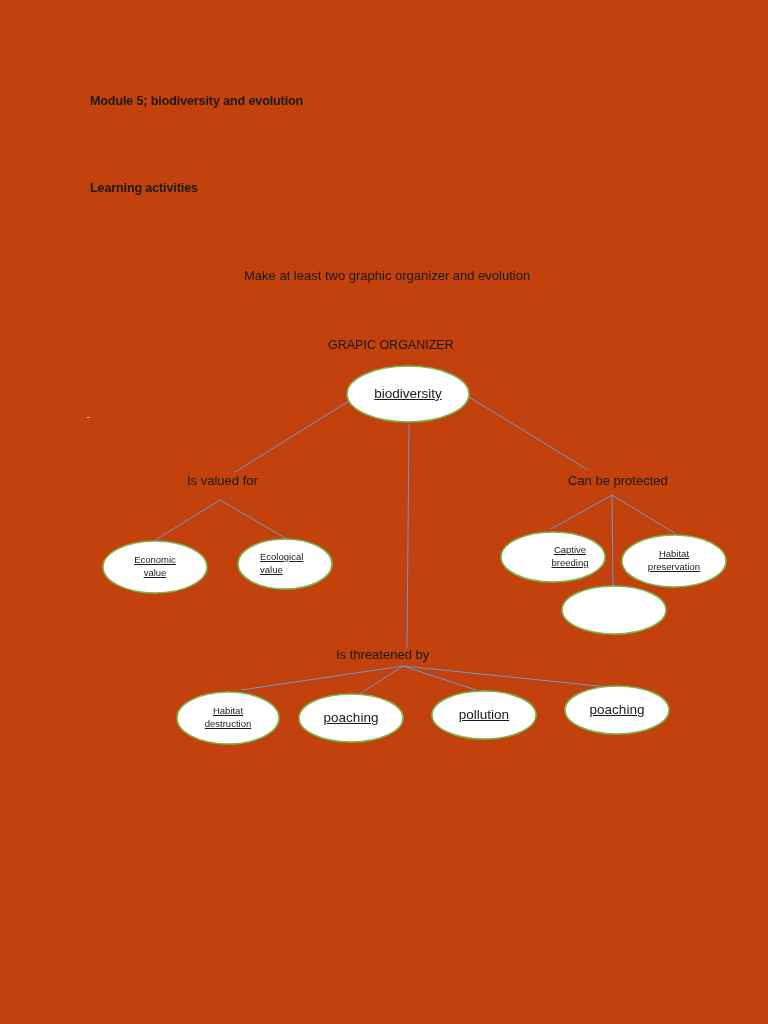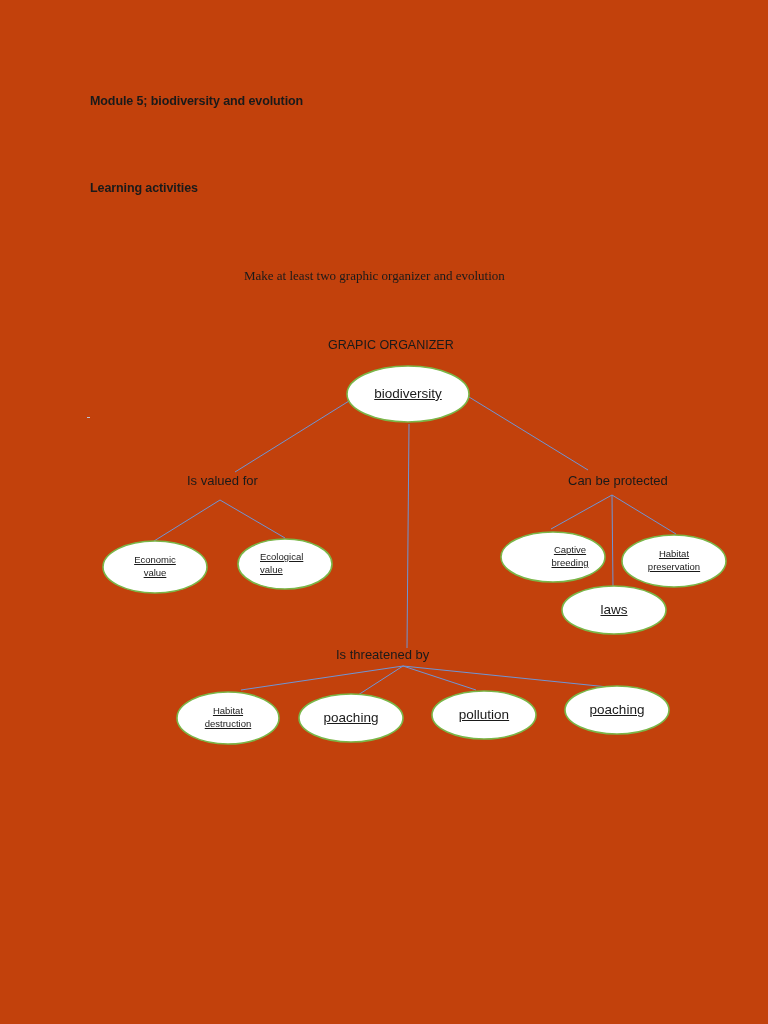--- a/index.html
+++ b/index.html
@@ -18,21 +18,21 @@
   .big { font-size: 13.5px; }
   .mark { position: absolute; left: 87px; top: 417px; width: 3px; height: 1px; background: #b9c6dc; }
 </style>
 </head>
 <body>
 
 <div class="page">
 
   <div class="abs heading" style="left:90px; top:94px;">Module 5; biodiversity and evolution</div>
   <div class="abs heading" style="left:90px; top:181px;">Learning activities</div>
-  <div class="abs instr" style="left:244px; top:268px;font-family:Liberation Serif, serif;">Make at least two graphic organizer and evolution</div>
+  <div class="abs instr" style="left:244px; top:268px;">Make at least two graphic organizer and evolution</div>
   <div class="abs subtitle" style="left:328px; top:338px;">GRAPIC ORGANIZER</div>
 
   <div class="mark"></div>
 
   <svg class="diagram" viewBox="0 0 768 1024">
     <g stroke="#6f95d6" stroke-width="1" fill="none">
 
       <line x1="349" y1="401" x2="235" y2="472"></line>
       <line x1="469" y1="397" x2="588" y2="470"></line>
       <line x1="409" y1="424" x2="407" y2="648"></line>
@@ -89,23 +89,20 @@
       <div>Captive</div>
       <div>breeding</div>
     </div>
   </div>
   <div class="node-text small" style="left:622px; top:535px; width:104px; height:52px;">
     <div>
       <div>Habitat</div>
       <div>preservation</div>
     </div>
   </div>
-  <div class="node-text big" style="left:562px; top:586px; width:104px; height:48px;">
-    <span>laws</span>
-  </div>
 
   <div class="node-text small" style="left:177px; top:692px; width:102px; height:52px;">
     <div>
       <div>Habitat</div>
       <div>destruction</div>
     </div>
   </div>
   <div class="node-text big" style="left:299px; top:694px; width:104px; height:48px;">
     <span>poaching</span>
   </div>

